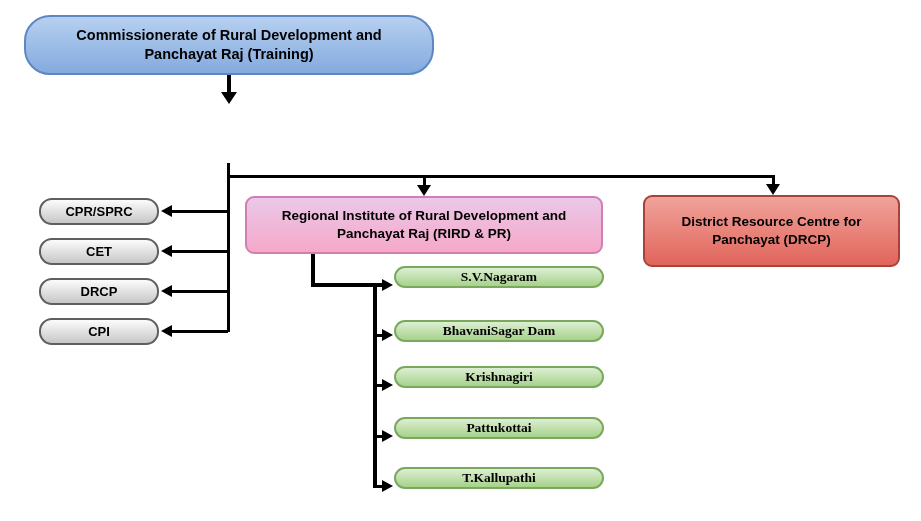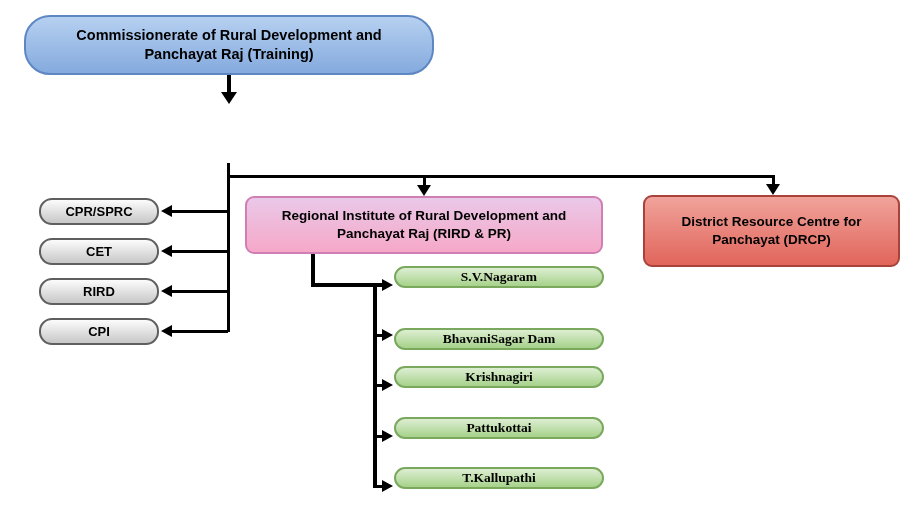--- a/index.html
+++ b/index.html
@@ -55,25 +55,25 @@
 
 
   <div class="node node-lg node-rird" style="background: linear-gradient(rgb(234, 200, 232), rgb(246, 168, 200)); border-color: rgb(207, 127, 180);">Regional Institute of Rural Development and
 Panchayat Raj (RIRD &amp; PR)</div>
 
   <div class="node node-lg node-drcp" style="background: linear-gradient(rgb(240, 163, 155), rgb(225, 101, 91)); border-color: rgb(168, 66, 58);">District Resource Centre for
 Panchayat (DRCP)</div>
 
   <div class="node node-sm" style="top: 198px; background: linear-gradient(rgb(252, 252, 252), rgb(199, 199, 199)); border-color: rgb(95, 95, 95);">CPR/SPRC</div>
   <div class="node node-sm" style="top: 238px; background: linear-gradient(rgb(252, 252, 252), rgb(199, 199, 199)); border-color: rgb(95, 95, 95);">CET</div>
-  <div class="node node-sm" style="top: 278px; background: linear-gradient(rgb(252, 252, 252), rgb(199, 199, 199)); border-color: rgb(95, 95, 95);">RIRD</div>
+  <div class="node node-sm" style="top: 278px; background: linear-gradient(rgb(252, 252, 252), rgb(199, 199, 199)); border-color: rgb(95, 95, 95);">DRCP</div>
   <div class="node node-sm" style="top: 318px; background: linear-gradient(rgb(252, 252, 252), rgb(199, 199, 199)); border-color: rgb(95, 95, 95);">CPI</div>
 
   <div class="node node-grn" style="top: 266px; background: linear-gradient(rgb(221, 238, 210), rgb(167, 210, 139)); border-color: rgb(122, 169, 94);">S.V.Nagaram</div>
-  <div class="node node-grn" style="top: 328px; background: linear-gradient(rgb(221, 238, 210), rgb(167, 210, 139)); border-color: rgb(122, 169, 94);">BhavaniSagar Dam</div>
+  <div class="node node-grn" style="top: 320px; background: linear-gradient(rgb(221, 238, 210), rgb(167, 210, 139)); border-color: rgb(122, 169, 94);">BhavaniSagar Dam</div>
   <div class="node node-grn" style="top: 366px; background: linear-gradient(rgb(221, 238, 210), rgb(167, 210, 139)); border-color: rgb(122, 169, 94);">Krishnagiri</div>
   <div class="node node-grn" style="top: 417px; background: linear-gradient(rgb(221, 238, 210), rgb(167, 210, 139)); border-color: rgb(122, 169, 94);">Pattukottai</div>
   <div class="node node-grn" style="top: 467px; background: linear-gradient(rgb(221, 238, 210), rgb(167, 210, 139)); border-color: rgb(122, 169, 94);">T.Kallupathi</div>
 
   <div class="line" style="left: 227px; top: 75px; width: 4px; height: 18px; background: rgb(0, 0, 0);"></div>
   <div class="arrow arrow-down" style="left:221px; top:92px"></div>
 
   <div class="line" style="left: 227px; top: 163px; width: 3px; height: 169px; background: rgb(0, 0, 0);"></div>
 
   <div class="line" style="left: 170px; top: 210px; width: 58px; height: 3px; background: rgb(0, 0, 0);"></div>

